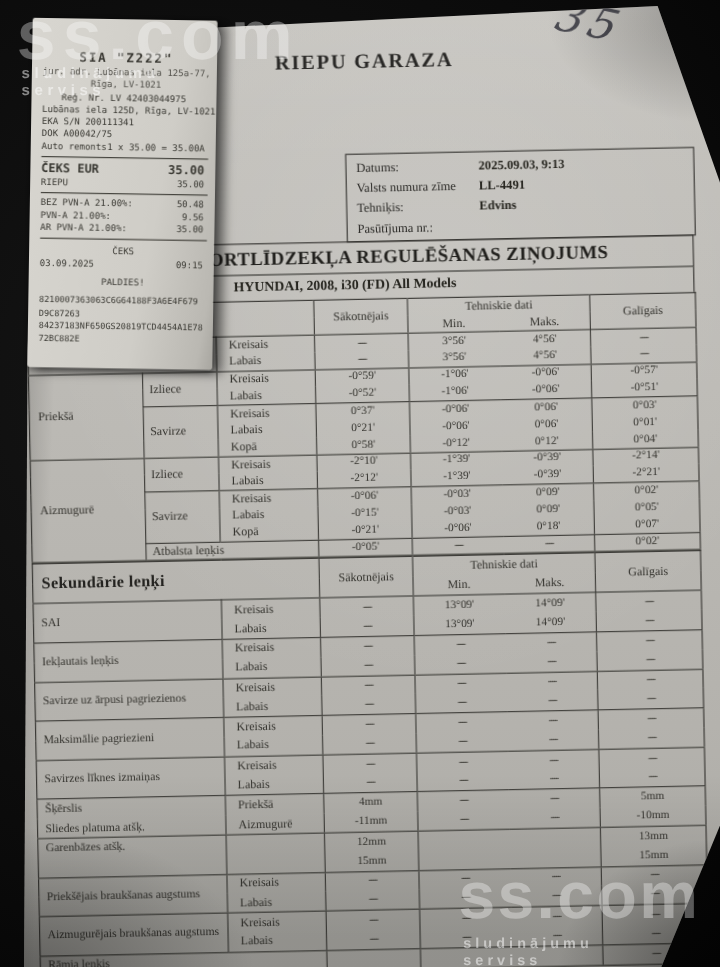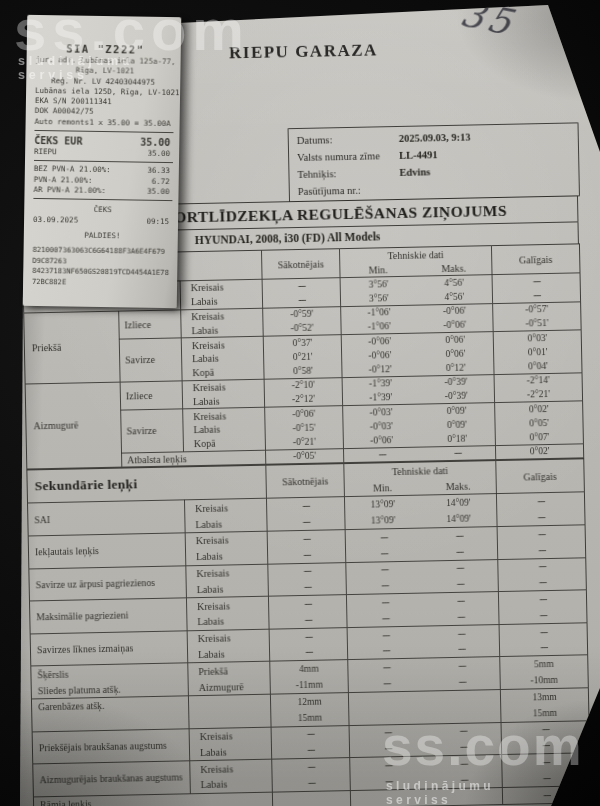--- a/index.html
+++ b/index.html
@@ -416,22 +416,22 @@
     <div class="rl c dim">Rīga, LV-1021</div>
     <div class="rl ind">Reģ. Nr. LV 42403044975</div>
     <div class="rl ">Lubānas iela 125D, Rīga, LV-1021</div>
     <div class="rl ">EKA S/N 200111341</div>
     <div class="rl ">DOK A00042/75</div>
     <div class="rl row"><span>Auto remonts</span><span>1 x 35.00 = 35.00A</span></div>
     <div class="rhr"></div>
     <div class="rl row big"><span>ČEKS EUR</span><span>35.00</span></div>
     <div class="rl row"><span>RIEPU</span><span>35.00</span></div>
     <div class="rhr"></div>
-    <div class="rl row"><span>BEZ PVN-A 21.00%:</span><span>36.33</span></div>
-    <div class="rl row"><span>PVN-A 21.00%:</span><span>6.72</span></div>
+    <div class="rl row"><span>BEZ PVN-A 21.00%:</span><span>50.48</span></div>
+    <div class="rl row"><span>PVN-A 21.00%:</span><span>9.56</span></div>
     <div class="rl row"><span>AR PVN-A 21.00%:</span><span>35.00</span></div>
     <div class="rhr"></div>
     <div class="rl c gap">ČEKS</div>
     <div class="rl row"><span>03.09.2025</span><span>09:15</span></div>
     <div class="rl c gap">PALDIES!</div>
     <div class="rl hash gap">8210007363063C6G64188F3A6E4F679</div>
     <div class="rl hash">D9C87263</div>
     <div class="rl hash">84237183NF650GS20819TCD4454A1E78</div>
     <div class="rl hash">72BC882E</div>
   </div>

